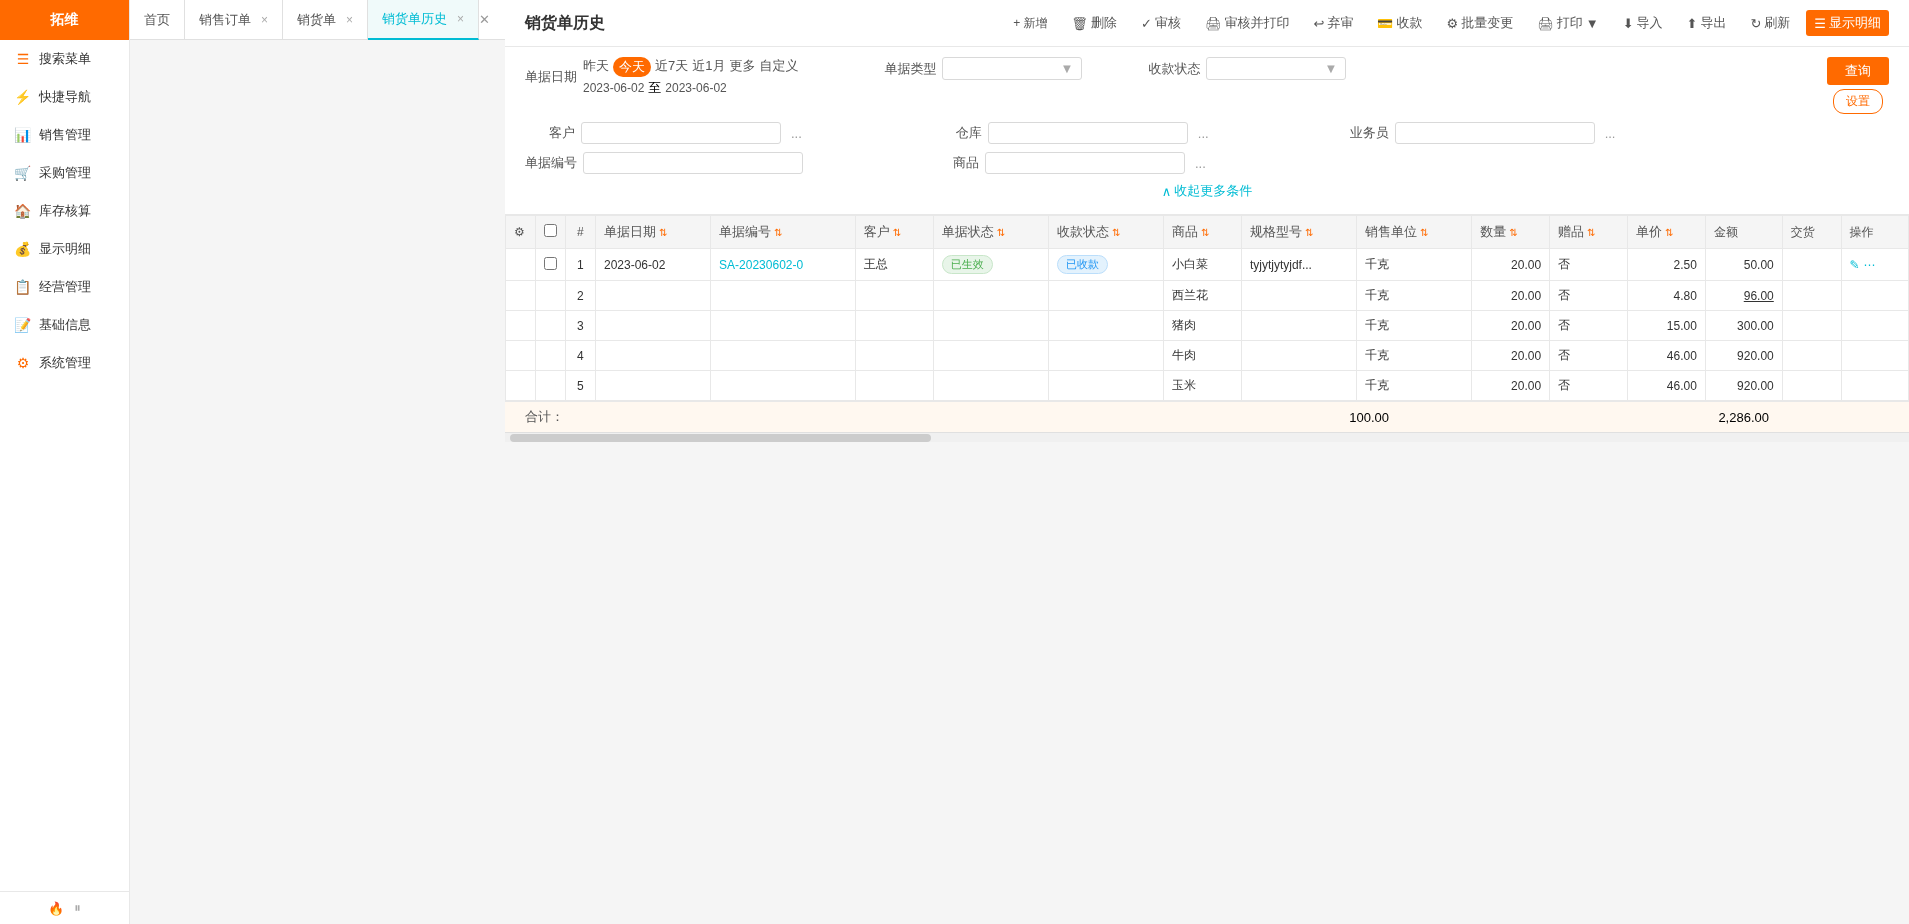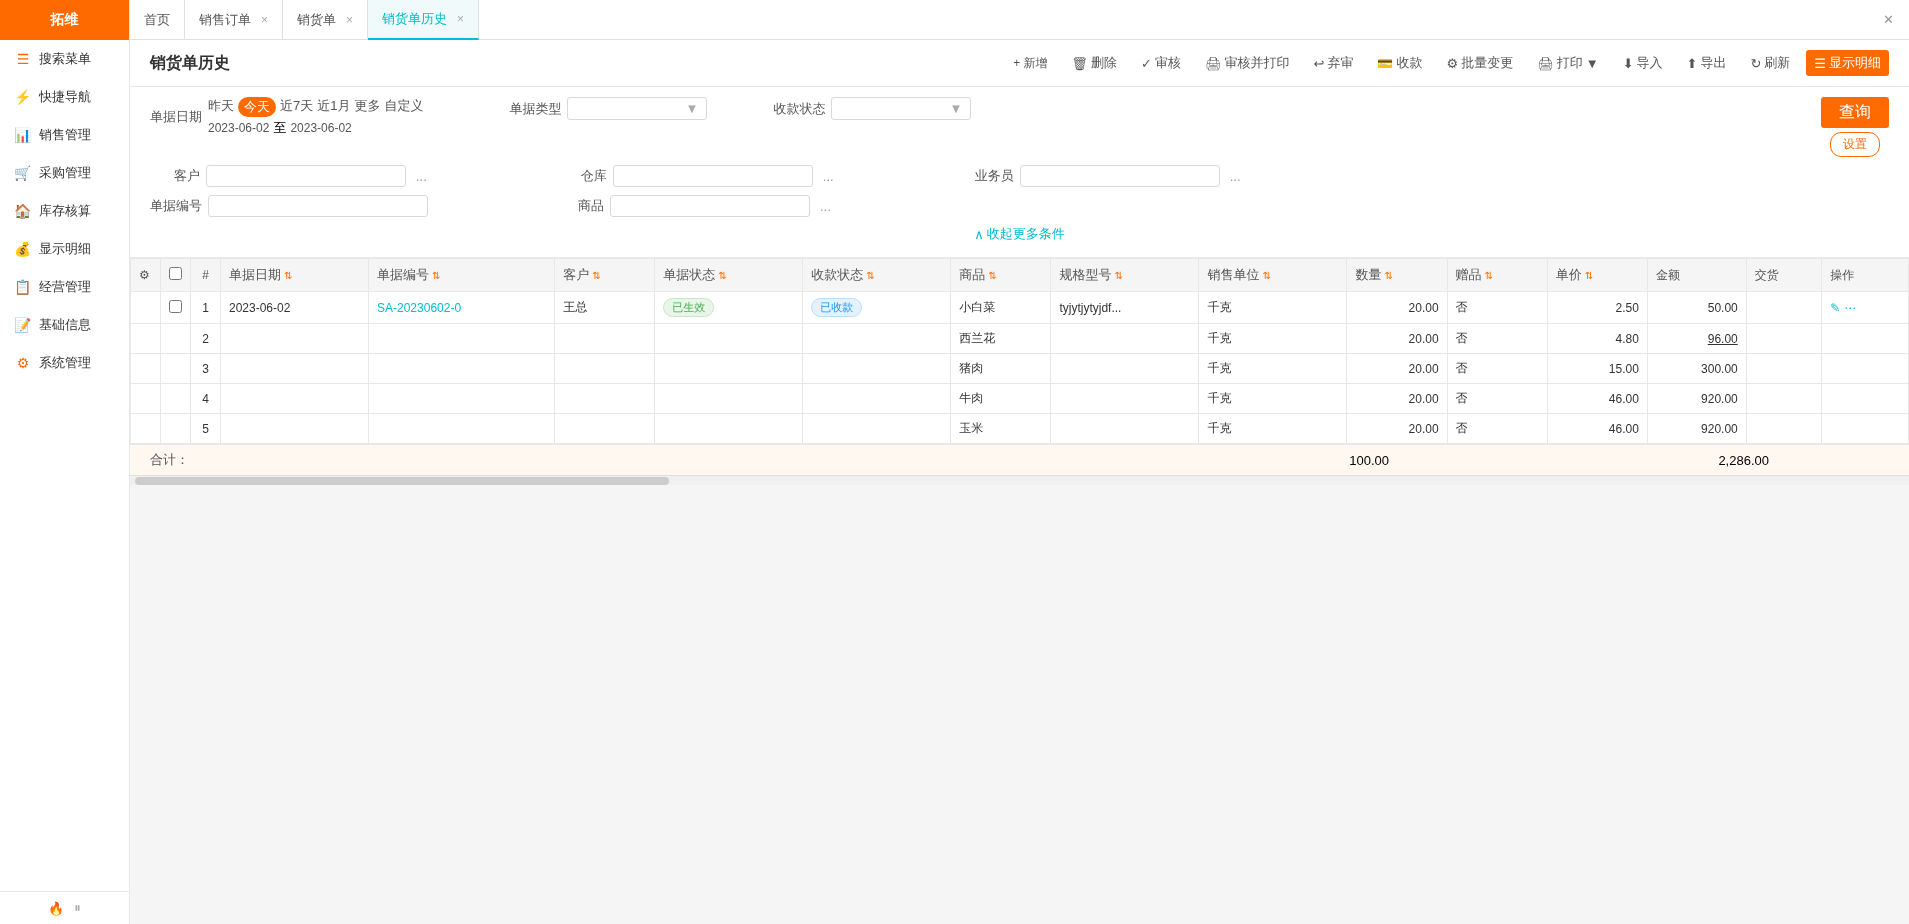--- a/index.html
+++ b/index.html
@@ -6,21 +6,21 @@
     body { display: flex; height: 924px; overflow: hidden; background: #f5f5f5; }
     
     
     .sidebar { width: 130px; background: #fff; border-right: 1px solid #e8e8e8; display: flex; flex-direction: column; height: 100%; }
     .sidebar-logo { background: #ff6a00; height: 40px; display: flex; align-items: center; justify-content: center; color: white; font-weight: bold; font-size: 14px; }
     .sidebar-item { display: flex; align-items: center; padding: 10px 15px; cursor: pointer; color: #333; gap: 8px; }
     .sidebar-item .icon { width: 16px; height: 16px; display: inline-flex; align-items: center; justify-content: center; color: #ff6a00; font-size: 14px; }
     .sidebar-bottom { margin-top: auto; border-top: 1px solid #e8e8e8; padding: 8px 0; display: flex; align-items: center; justify-content: center; gap: 10px; }
     
     
-    .main { flex: 1; display: flex; flex-direction: column; overflow: hidden; }
+    .main { flex: 1; display: flex; overflow: hidden; }
     
     
     .tabs-bar { display: flex; align-items: center; background: #fff; border-bottom: 1px solid #e0e0e0; height: 40px; padding-left: 0; }
     .tab { display: flex; align-items: center; padding: 0 14px; height: 40px; border-right: 1px solid #e0e0e0; cursor: pointer; font-size: 13px; color: #555; gap: 6px; white-space: nowrap; }
     .tab.active { background: #f0fafa; color: #00bcd4; border-bottom: 2px solid #00bcd4; }
     .tab-close-btn { margin-left: 4px; color: #aaa; cursor: pointer; font-size: 12px; }
     .tabs-bar .window-close { margin-left: auto; padding-right: 15px; color: #999; cursor: pointer; }
     
     
     .page-content { flex: 1; overflow-y: auto; padding: 0; background: #f5f5f5; }
@@ -39,21 +39,21 @@
     .filter-input { border: 1px solid #d9d9d9; border-radius: 3px; padding: 3px 8px; min-width: 140px; color: #333; font-size: 12px; background: #fff; cursor: pointer; }
     .filter-input-wide { min-width: 200px; }
     .filter-select { border: 1px solid #d9d9d9; border-radius: 3px; padding: 3px 8px; min-width: 140px; background: #fff; display: flex; align-items: center; justify-content: space-between; cursor: pointer; }
     .filter-select .arrow { color: #aaa; }
     .date-shortcuts { display: flex; gap: 4px; font-size: 12px; color: #555; }
     .date-shortcut { cursor: pointer; color: #555; }
     .date-shortcut.active { background: #ff6a00; color: white; border-radius: 10px; padding: 1px 6px; }
     .date-value { color: #555; font-size: 12px; }
     .ellipsis-btn { color: #999; cursor: pointer; padding: 2px 4px; }
     .collapse-btn { color: #00bcd4; cursor: pointer; font-size: 12px; display: flex; align-items: center; gap: 3px; margin: 4px auto; width: fit-content; }
-    .query-btn { background: #ff6a00; color: white; border: none; border-radius: 3px; padding: 5px 18px; cursor: pointer; font-size: 16px; }
+    .query-btn { background: #ff6a00; color: white; border: none; border-radius: 3px; padding: 5px 18px; cursor: pointer; font-size: 13px; }
     .settings-btn { display: block; background: white; color: #ff6a00; border: 1px solid #ff6a00; border-radius: 11px; padding: 3px 12px; cursor: pointer; font-size: 12px; margin-top: 4px; }
     .query-area { display: flex; flex-direction: column; align-items: center; margin-left: auto; }
     
     
     .table-area { background: #fff; margin: 0; padding: 0; }
     .data-table { width: 100%; border-collapse: collapse; }
     .data-table th { background: #f5f5f5; border: 1px solid #e8e8e8; padding: 7px 8px; font-weight: normal; color: #555; text-align: left; font-size: 12px; white-space: nowrap; }
     .data-table td { border: 1px solid #e8e8e8; padding: 6px 8px; font-size: 12px; color: #333; }
     .th-sortable { cursor: pointer; display: flex; align-items: center; gap: 3px; }
     .sort-icon { color: #ff6a00; font-size: 10px; }

